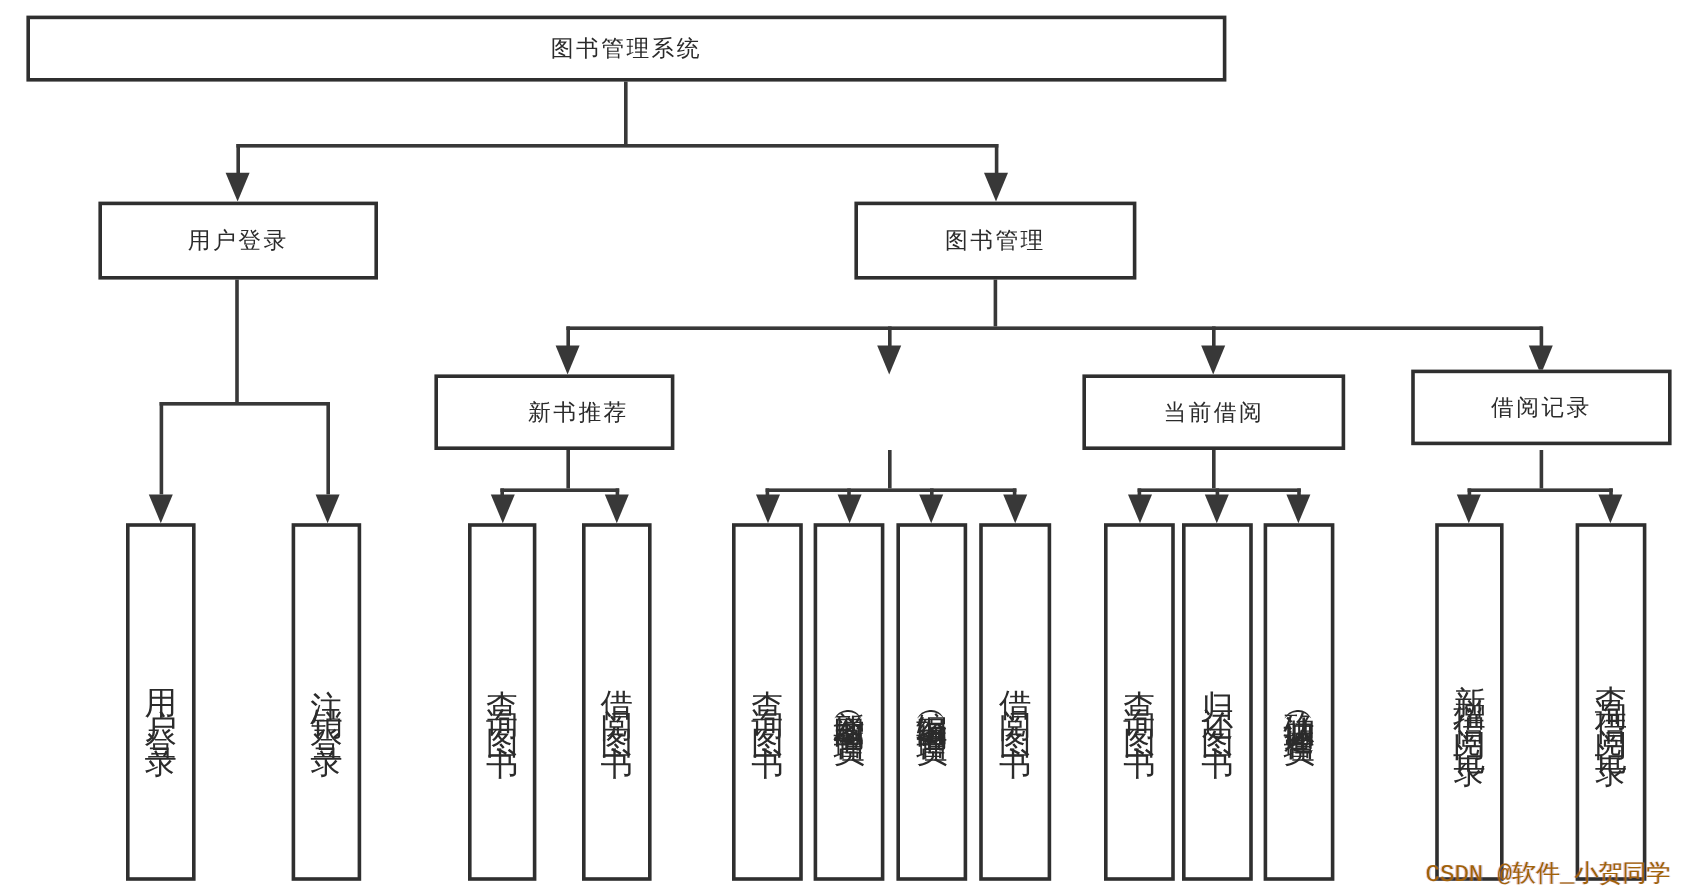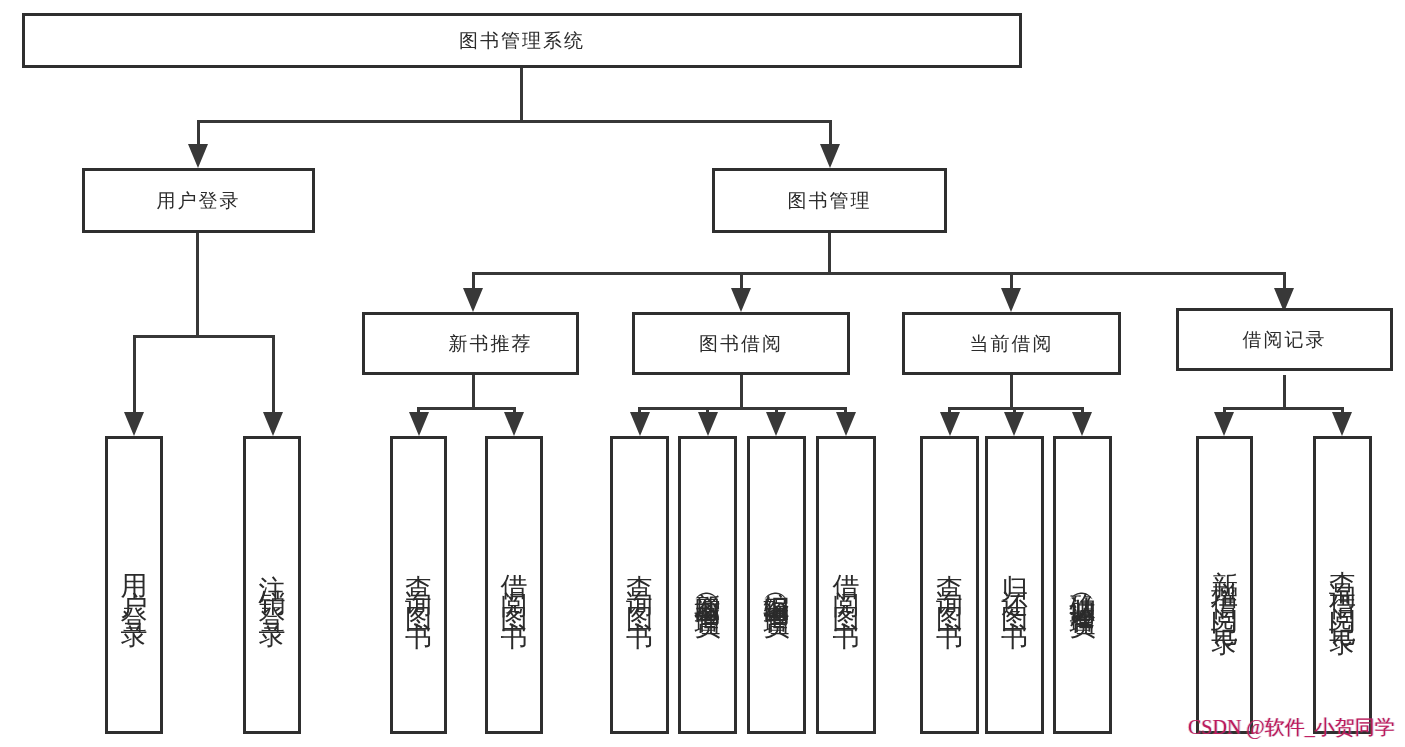--- a/index.html
+++ b/index.html
@@ -36,24 +36,24 @@
   .arrow{
     position:absolute;width:0;height:0;
     border-left:10px solid transparent;
     border-right:10px solid transparent;
     border-top:24px solid #383838;
   }
   .watermark{
     position:absolute;
     left:1188px;top:714px;
     font-size:20px;
-    color:#be185d;
+    color:#a16207;
     white-space:nowrap;
     z-index:10;
-    font-family:Liberation Serif, serif;
+    font-family:Liberation Mono, monospace;
     text-shadow:-1px 0 rgba(224,98,68,0.35),1px 0 rgba(110,130,220,0.35);
   }
 </style>
 </head>
 <body>
 
 <div class="stage">
 
   <div class="node" style="left:22px;top:13px;width:1000px;height:55px;">
     <span class="hlabel">图书管理系统</span>
@@ -84,25 +84,22 @@
   <div class="hl" style="left:472px;top:272px;width:813px;"></div>
   <div class="vl" style="left:472px;top:272px;height:18px;"></div>
   <div class="arrow" style="left:463px;top:288px;"></div>
   <div class="vl" style="left:740px;top:272px;height:18px;"></div>
   <div class="arrow" style="left:731px;top:288px;"></div>
   <div class="vl" style="left:1010px;top:272px;height:18px;"></div>
   <div class="arrow" style="left:1001px;top:288px;"></div>
   <div class="vl" style="left:1283px;top:272px;height:18px;"></div>
   <div class="arrow" style="left:1274px;top:288px;"></div>
 
-  <div class="node" style="left:362px;top:312px;width:217px;height:63px;padding-left:40px;">
+  <div class="node" style="left:362px;top:312px;width:200px;height:63px;padding-left:40px;">
     <span class="hlabel">新书推荐</span>
-  </div>
-  <div class="node" style="left:632px;top:312px;width:218px;height:63px;">
-    <span class="hlabel">图书借阅</span>
   </div>
   <div class="node" style="left:902px;top:312px;width:219px;height:63px;">
     <span class="hlabel">当前借阅</span>
   </div>
   <div class="node" style="left:1176px;top:308px;width:217px;height:63px;">
     <span class="hlabel">借阅记录</span>
   </div>
 
   <div class="vl" style="left:472px;top:375px;height:32px;"></div>
   <div class="hl" style="left:417px;top:407px;width:99px;"></div>

